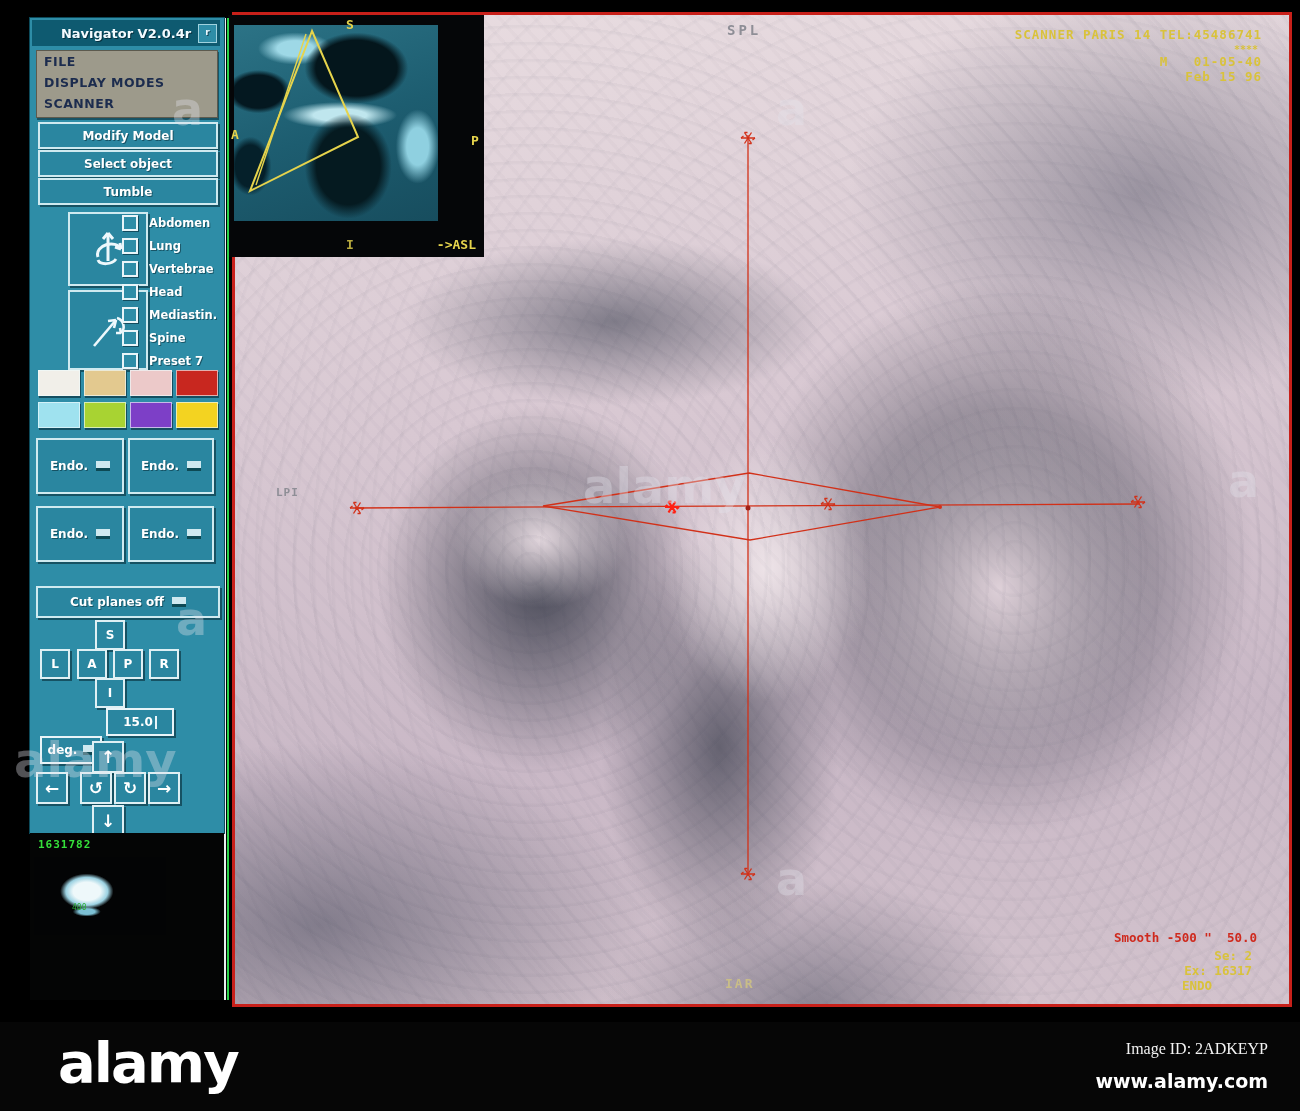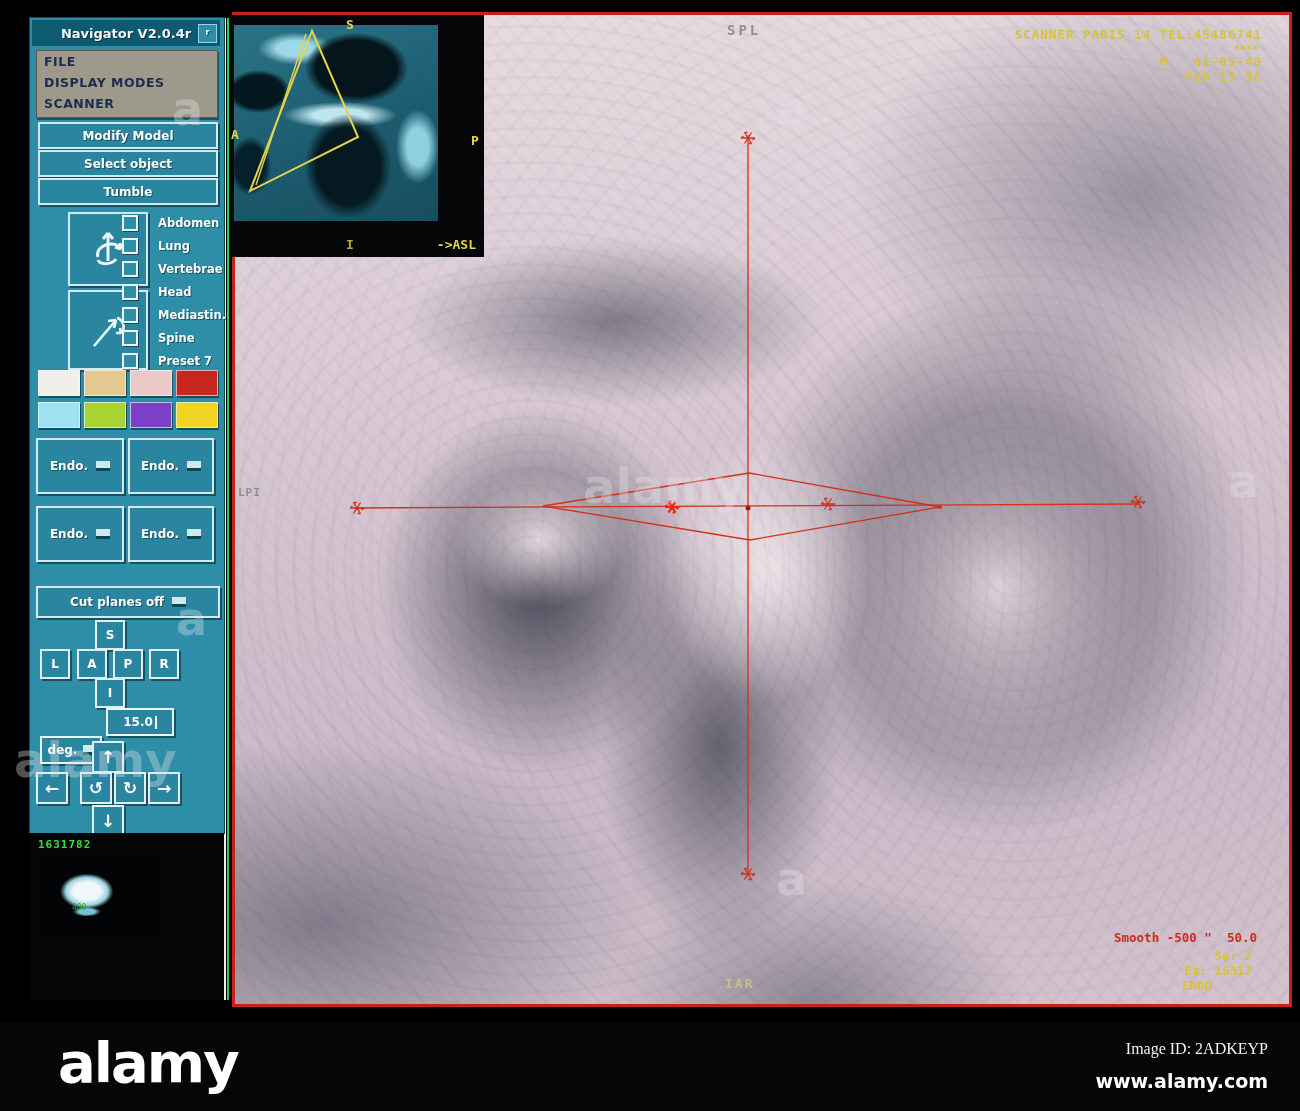--- a/index.html
+++ b/index.html
@@ -15,21 +15,21 @@
           background:#2e8da7;color:#eaf8ff;font-size:9px;line-height:15px;text-align:center;}
   .menubox{position:absolute;left:6px;top:32px;width:180px;height:66px;background:#9d9a8b;
            border:1px solid #5c5a4e;box-shadow:1px 2px 0 rgba(0,25,35,.5);}
   .menu-item{height:21px;line-height:21px;padding-left:7px;color:#1c2c4e;font-weight:bold;
              font-size:12.5px;letter-spacing:.5px;}
   .pbtn{position:absolute;left:8px;width:176px;height:23px;background:#2a86a0;border:2px solid #cfeaf0;
         box-shadow:2px 2px 0 rgba(6,44,54,.6);color:#fff;font-weight:bold;font-size:12px;
         display:flex;align-items:center;justify-content:center;text-shadow:1px 1px 0 rgba(0,30,40,.5);}
   .iconbtn{position:absolute;left:38px;width:76px;background:#2a86a0;border:2px solid #cfeaf0;
            box-shadow:2px 2px 0 rgba(6,44,54,.6);display:flex;align-items:center;justify-content:center;}
-  .chkrow{position:absolute;left:92px;height:18px;display:flex;align-items:center;gap:20px;}
+  .chkrow{position:absolute;left:92px;height:18px;display:flex;align-items:center;gap:11px;}
   .chk{width:12px;height:12px;border:2px solid #e9f5f9;background:#2e8da7;
        box-shadow:1px 1px 0 rgba(0,30,40,.55);}
   .chklabel{color:#fff;font-weight:bold;font-size:11.5px;text-shadow:1px 1px 0 rgba(0,30,40,.5);white-space:nowrap;}
   .swatch{position:absolute;width:40px;height:24px;border:1px solid rgba(240,250,252,.65);
           box-shadow:1px 2px 0 rgba(0,28,38,.55);}
   .endobtn{position:absolute;height:52px;background:#2a86a0;border:2px solid #cfeaf0;
            box-shadow:2px 2px 0 rgba(6,44,54,.6);display:flex;align-items:center;justify-content:center;gap:8px;}
   .endolabel{color:#fff;font-weight:bold;font-size:12px;text-shadow:1px 1px 0 rgba(0,30,40,.5);}
   .mglyph{display:inline-block;width:14px;height:7px;background:#cfe9f0;border-bottom:3px solid #0d4954;}
   .keybtn{position:absolute;width:26px;height:26px;background:#2a86a0;border:2px solid #dff0f4;
@@ -73,21 +73,21 @@
   .ripple{position:absolute;left:0;top:0;width:100%;height:100%;opacity:.5;
     background:
       repeating-radial-gradient(circle at 28% 56%, rgba(50,55,75,0) 0 13px, rgba(50,55,75,.07) 15px 17px),
       repeating-radial-gradient(circle at 74% 55%, rgba(50,55,75,0) 0 15px, rgba(50,55,75,.06) 17px 19px),
       repeating-linear-gradient(48deg, rgba(60,60,85,0) 0 9px, rgba(60,60,85,.05) 10px 13px);}
   .axessvg{position:absolute;left:235px;top:15px;z-index:20;}
   .ovl{position:absolute;font-family:"DejaVu Sans Mono",monospace;font-weight:bold;z-index:25;white-space:pre;}
   .grey{color:#8e8e96;}
   .yellow{color:#d9c23b;}
   .redtxt{color:#cf2a1e;}
-  .vstack{width:12px;word-break:break-all;line-height:13px;font-size:11px;letter-spacing:1px;}
+  .vstack{width:12px;word-break:break-all;line-height:13px;font-size:11px;letter-spacing:1px;margin-left:38px;}
   
   .inset{position:absolute;left:228px;top:15px;width:256px;height:242px;background:#050608;z-index:30;}
   .ct{position:absolute;left:6px;top:10px;width:204px;height:196px;
     background:
       radial-gradient(ellipse 70px 48px at 60% 22%, #04161c 0 58%, rgba(4,22,28,0) 74%),
       radial-gradient(ellipse 58px 70px at 56% 72%, #051a20 0 55%, rgba(5,26,32,0) 75%),
       radial-gradient(ellipse 45px 30px at 12% 34%, #041820 0 55%, rgba(4,24,32,0) 72%),
       radial-gradient(ellipse 30px 42px at 8% 72%, #05202a 0 50%, rgba(5,32,42,0) 70%),
       radial-gradient(ellipse 95px 22px at 52% 46%, #bfe6ee 0 28%, rgba(140,200,215,0) 60%),
       radial-gradient(ellipse 34px 58px at 90% 62%, #8fd0e0 0 32%, rgba(120,190,210,0) 64%),

